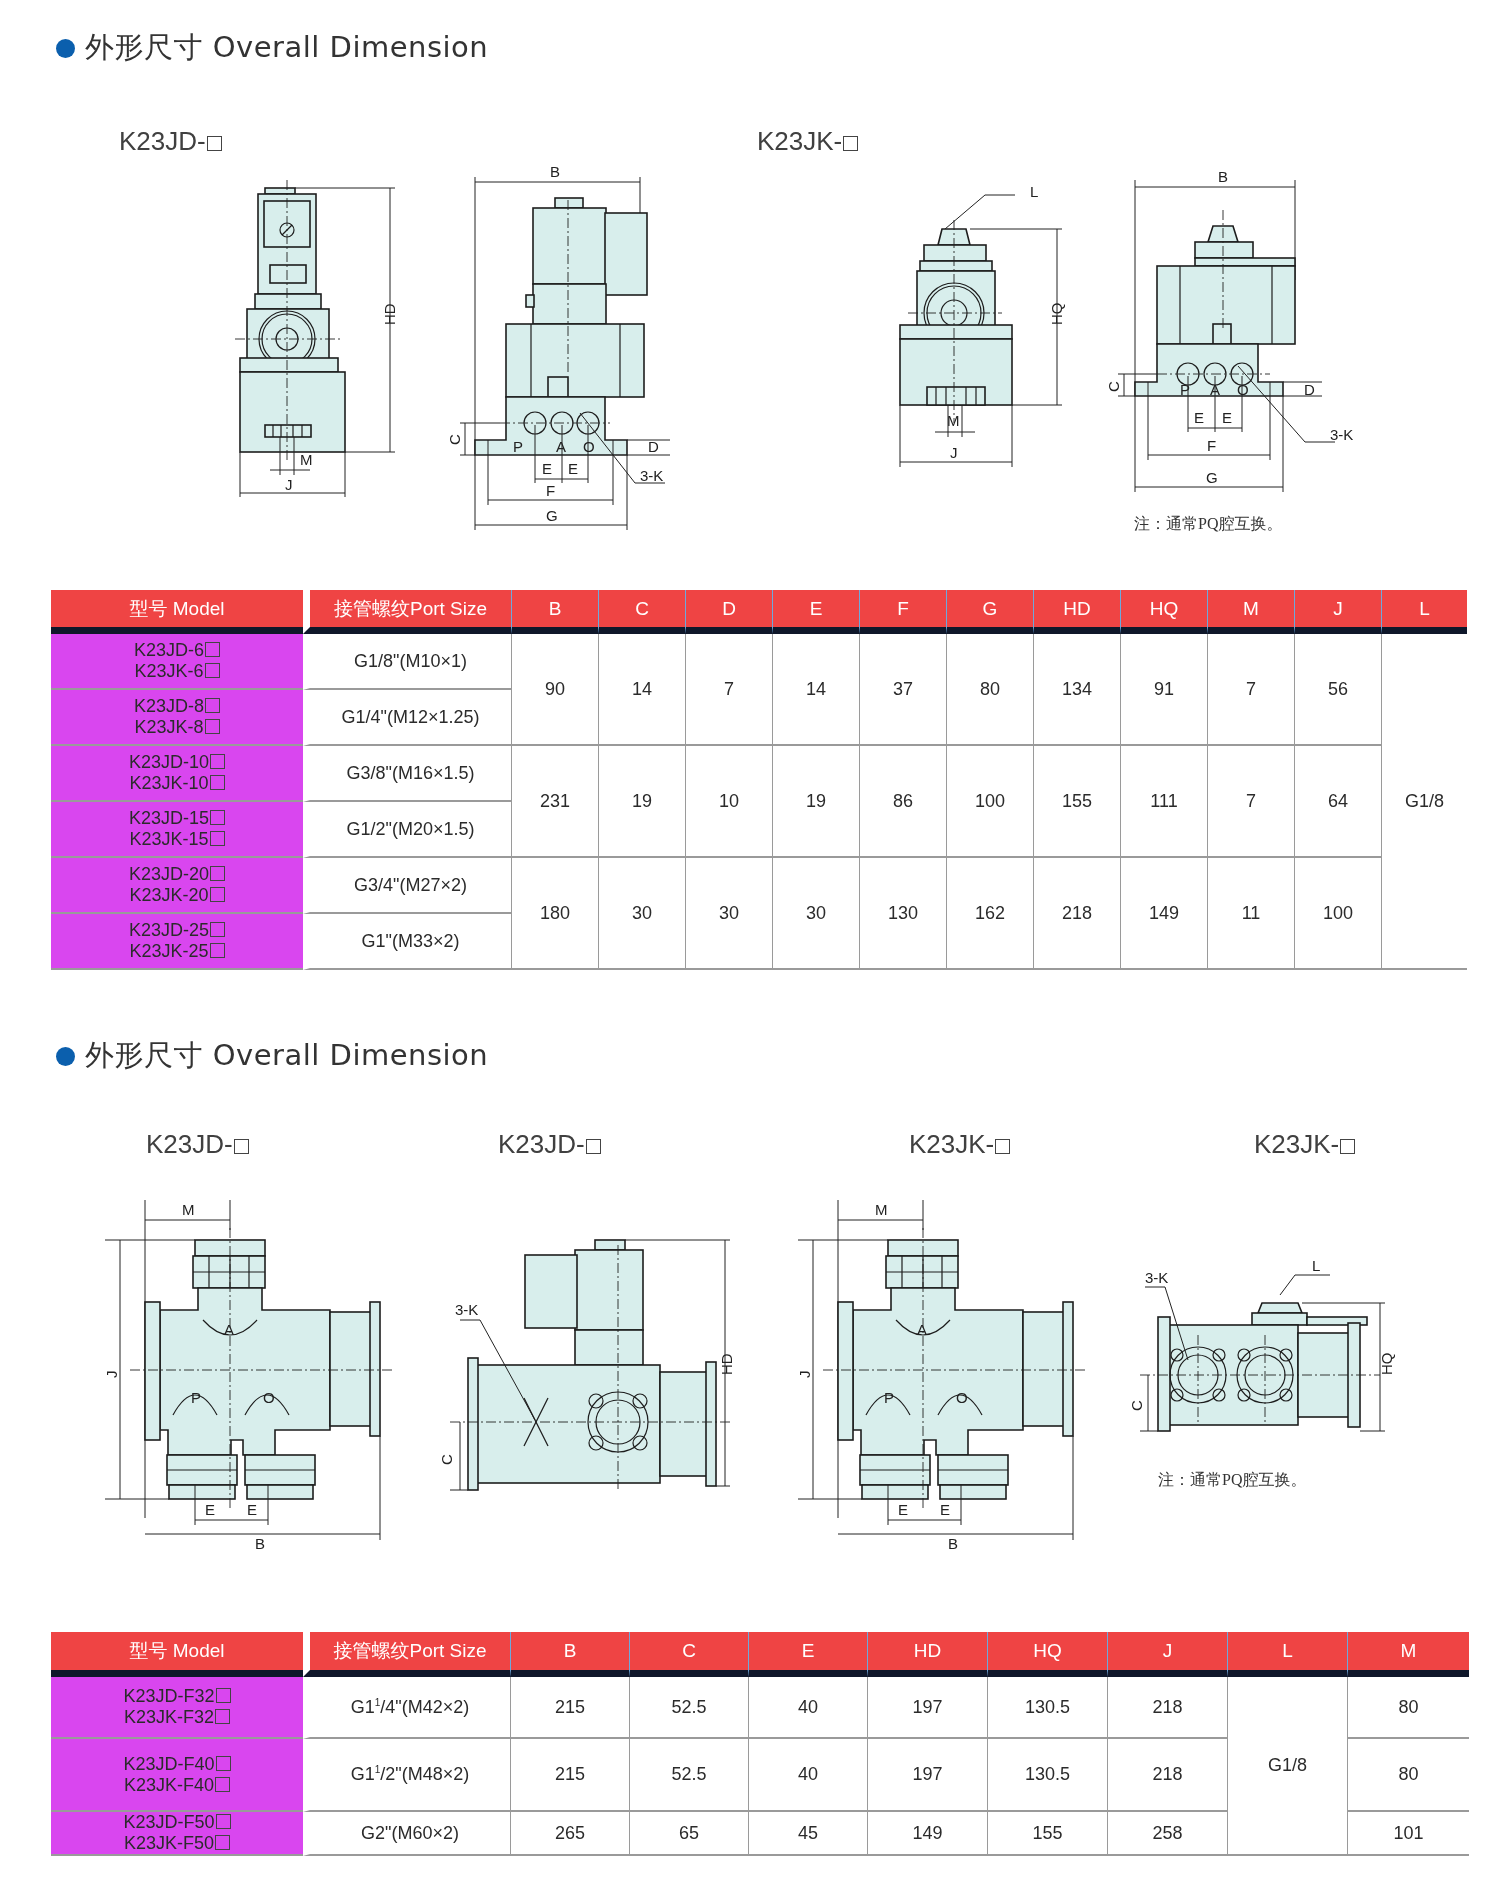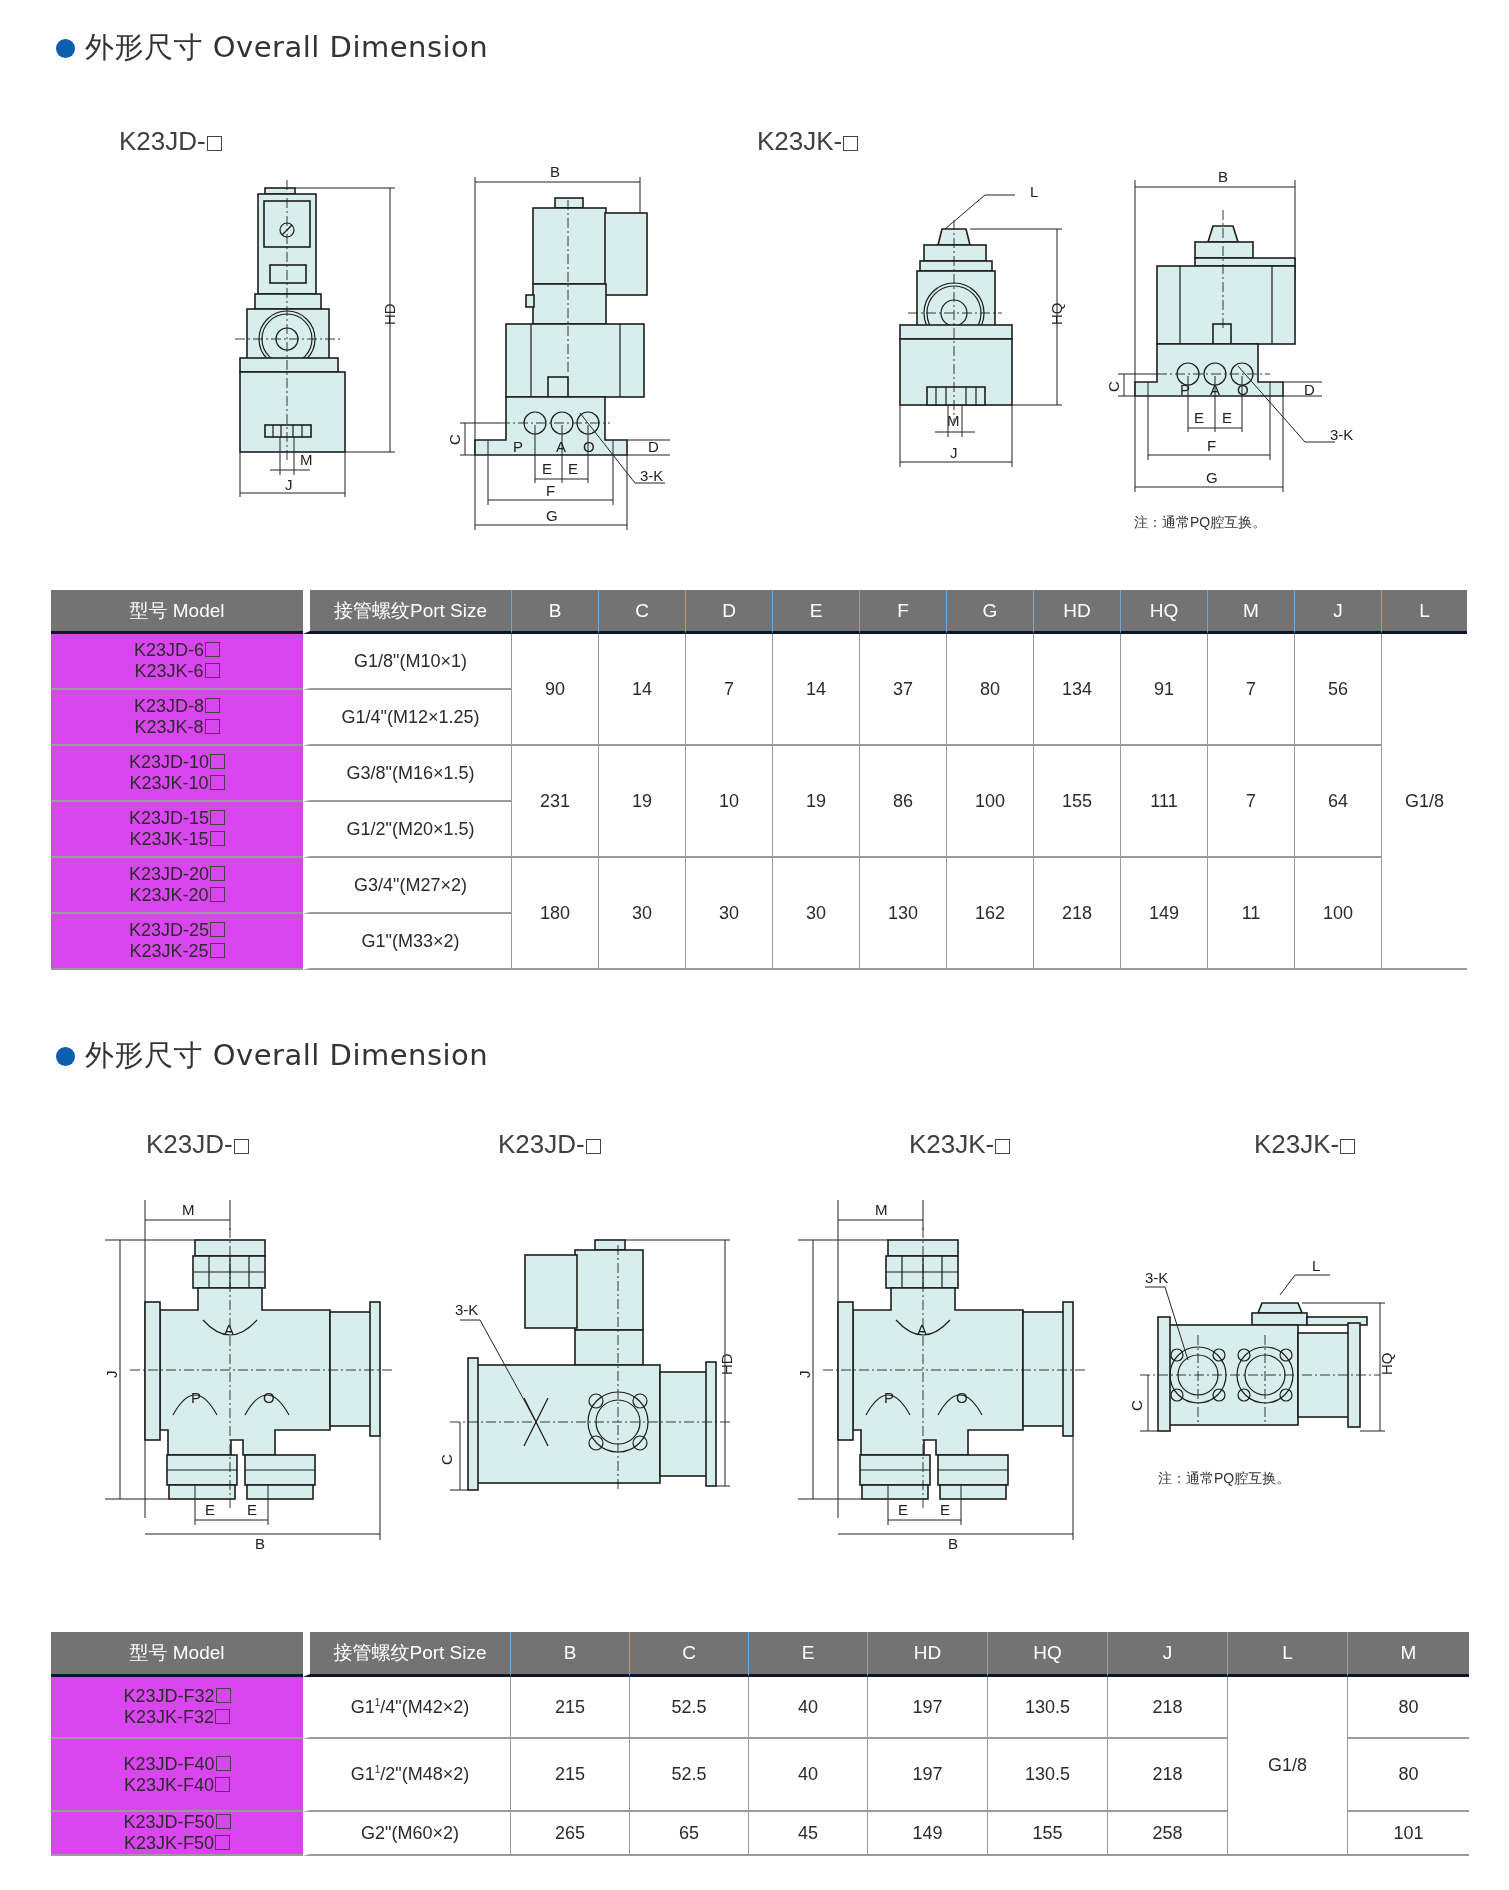--- a/index.html
+++ b/index.html
@@ -2,32 +2,32 @@
 <html><head>
 <meta charset="utf-8">
 <style>
   html, body { margin:0; padding:0; background:#ffffff; }
   body { width:1509px; height:1890px; position:relative; overflow:hidden;
          font-family:"Liberation Sans","DejaVu Sans",sans-serif; color:#2b2b2b; }
   .heading { position:absolute; left:56px; display:flex; align-items:center; gap:10px;
              font-family:"DejaVu Sans",sans-serif; font-size:29px; color:#333; letter-spacing:0.5px; }
   .heading .dot { width:19px; height:19px; border-radius:50%; background:#0b5fad; display:inline-block; }
   .dlabel { position:absolute; font-size:26px; color:#404040; white-space:nowrap; }
-  .note { position:absolute; font-family:Liberation Sans, sans-serif; font-size:14px; color:#333; white-space:nowrap; }
+  .note { position:absolute; font-family:Liberation Serif, serif; font-size:16px; color:#333; white-space:nowrap; }
   svg.draw { position:absolute; overflow:visible; }
   svg.draw text { font-family:"Liberation Sans",sans-serif; font-size:15px; fill:#222; }
   .fill { fill:#d8eeec; stroke:#1d1d1d; stroke-width:1.6; }
   .dim  { stroke:#222; stroke-width:1; fill:none; }
   .cl   { stroke:#222; stroke-width:0.9; stroke-dasharray:10 3 2 3; fill:none; }
   .thin { stroke:#1d1d1d; stroke-width:1.2; fill:none; }
 
   table.spec { position:absolute; left:51px; border-collapse:separate; border-spacing:0;
                font-family:"Liberation Sans",sans-serif; color:#2b2b2b; }
-  table.spec th { background:#737373; color:#ffffff; font-weight:normal; font-size:19px;
-                  border-bottom:3px solid #0f172a; border-left:1px solid #6ea8dc; padding:0; text-align:center; }
+  table.spec th { background:#ef4444; color:#ffffff; font-weight:normal; font-size:19px;
+                  border-bottom:7px solid #0f172a; border-left:1px solid #6ea8dc; padding:0; text-align:center; }
   table.spec th:first-child { border-left:none; }
   table.spec th.gapl { border-left:7px solid #fff; }
   table.spec td { text-align:center; font-size:18px; border-bottom:2px solid #9a9a9a;
                   border-left:1.5px solid #9a9a9a; padding:0; background:#fff; }
   table.spec td.model { background:#d946ef; border-left:none; font-size:18px; line-height:21px; }
   table.spec td.port { border-left:7px solid #fff; }
   .sq { display:inline-block; width:13px; height:13px; border:1.3px solid #444; vertical-align:-1px; margin-left:1px; }
   sup.s { font-size:10px; vertical-align:7px; }
 </style>
 </head>

